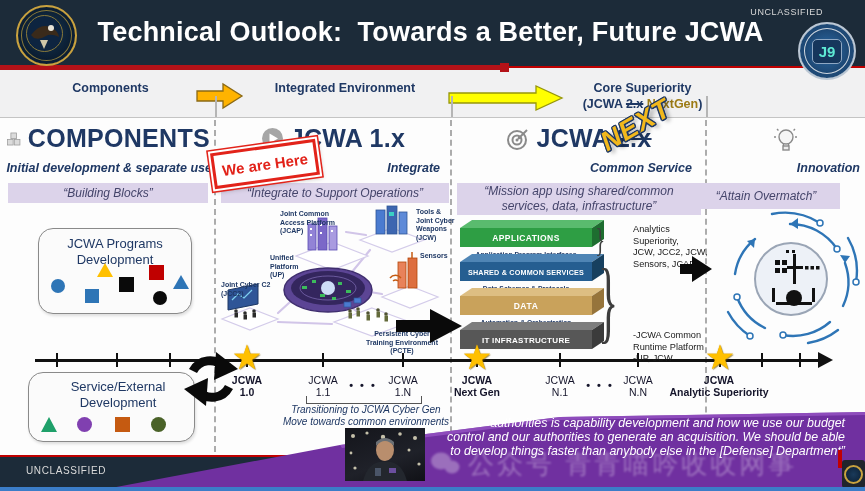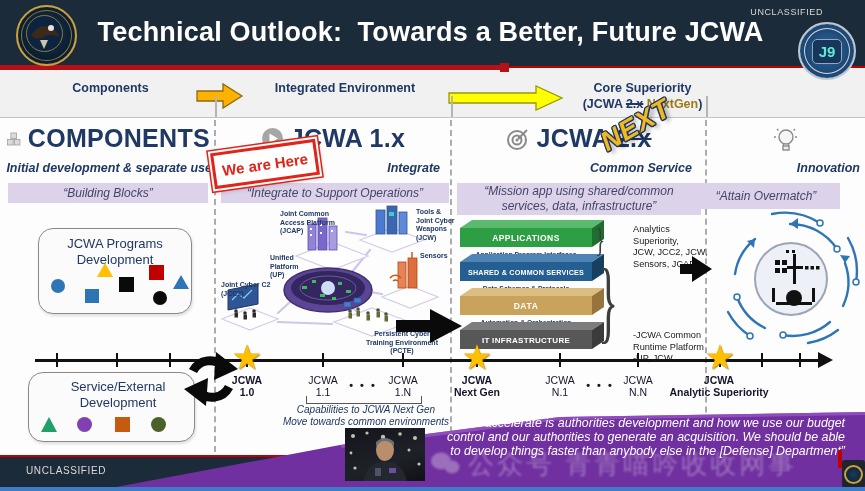--- a/index.html
+++ b/index.html
@@ -442,37 +442,37 @@
   <div class="abs tl-label pre" style="left:525px;width:70px;">JCWA
 N.1</div>
   <div class="abs tl-dots" style="left:577px;width:46px;">• • •</div>
   <div class="abs tl-label pre" style="left:603px;width:70px;">JCWA
 N.N</div>
   <div class="abs tl-label tl-bold pre" style="left:653px;width:132px;">JCWA
 Analytic Superiority</div>
 
   <div class="abs bracket"></div>
   <div class="abs tl-note">
-    <div>Capabilities to JCWA Next Gen</div>
+    <div>Transitioning to JCWA Cyber Gen</div>
     <div>Move towards common environments</div>
   </div>
 
   <div class="abs redline-bot"></div>
   <div class="abs botbar"></div>
   <div class="abs unclass-bot">UNCLASSIFIED</div>
 
   <div class="abs banner">
     <svg width="805" height="87" viewBox="0 0 805 87" preserveAspectRatio="none">
       <polygon points="35,87 280,41 500,13 805,8 805,87" fill="#7030A0"></polygon>
       <polygon points="280,41 500,13 805,8 805,11 500,16 282,44" fill="#9B59C8" opacity=".7"></polygon>
     </svg>
   </div>
 
   <div class="abs quote">
-    <div>accelerate is authorities development and how we use our budget</div>
+    <div>authorities is capability development and how we use our budget</div>
     <div>control and our authorities to generate an acquisition. We should be able</div>
     <div>to develop things faster than anybody else in the [Defense] Department”</div>
   </div>
 
   <div class="abs photo">
     <svg width="80" height="53" viewBox="0 0 80 53">
       <g fill="#FFF8D8" opacity=".75">
         <circle cx="8" cy="8" r="2"></circle>
           <circle cx="22" cy="5" r="1.6"></circle>
           <circle cx="38" cy="9" r="2.2"></circle>

